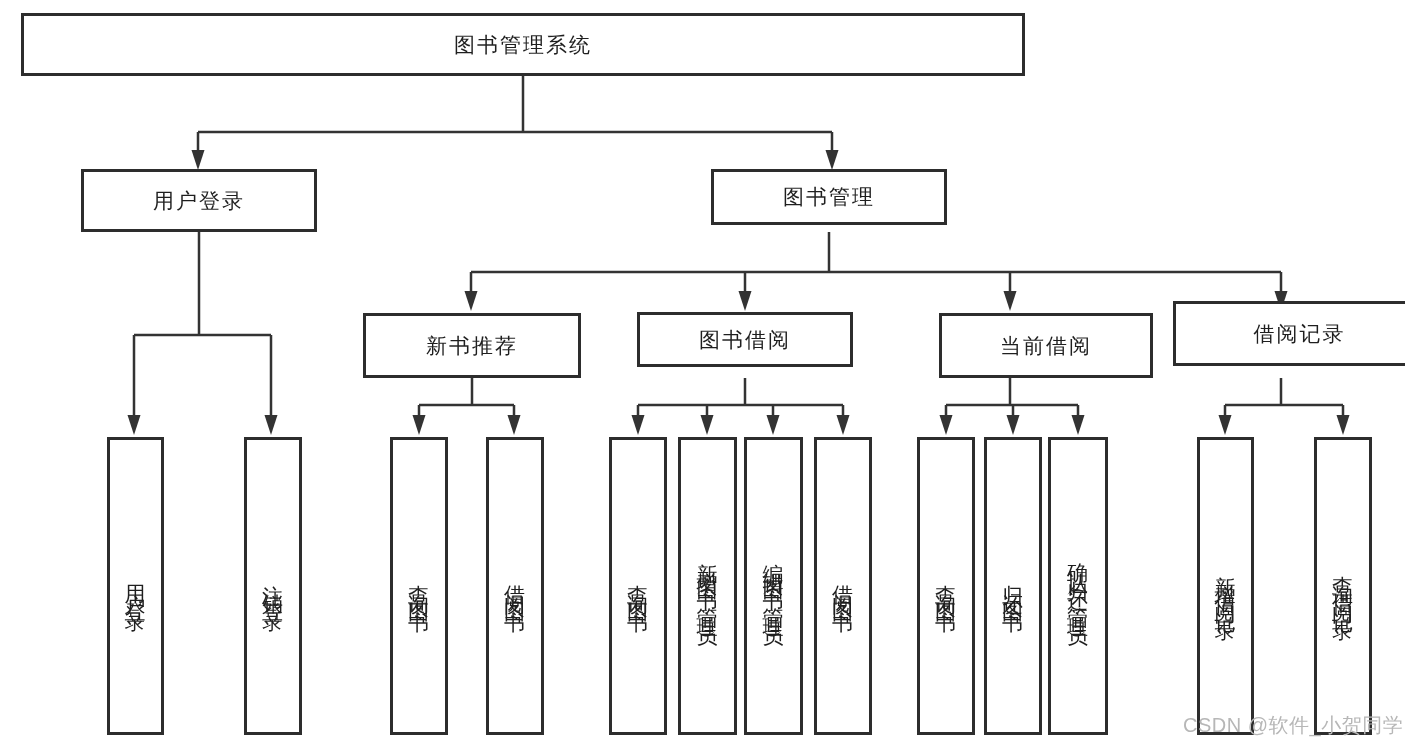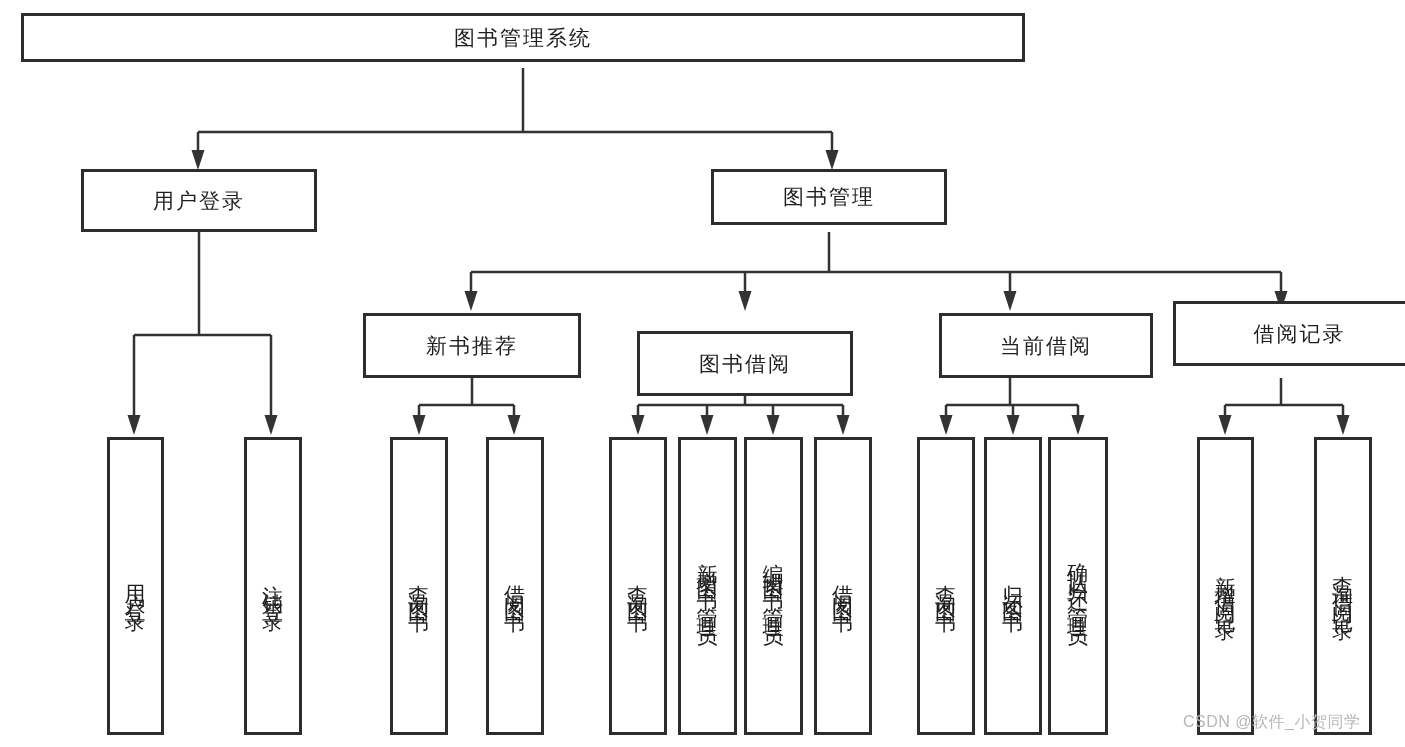--- a/index.html
+++ b/index.html
@@ -58,21 +58,21 @@
     font-size: 21px;
     letter-spacing: 9px;
     color: var(--text);
     line-height: 1;
   }
   .watermark {
     position: absolute;
     left: 1183px;
     top: 712px;
     width: 220px;
-    font-size: 16px;
+    font-size: 20px;
     letter-spacing: 0.5px;
     color: var(--watermark);
     z-index: 5;
     white-space: nowrap;
   }
 </style>
 </head>
 <body>
 
 <div class="canvas">
@@ -120,35 +120,35 @@
       <polygon class="ahead" points="1071.5,415 1084.5,415 1078,435"></polygon>
     </g>
 
     <g>
       <path class="cline" d="M1281,378 V405 M1225,405 H1343 M1225,405 V418 M1343,405 V418"></path>
       <polygon class="ahead" points="1218.5,415 1231.5,415 1225,435"></polygon>
       <polygon class="ahead" points="1336.5,415 1349.5,415 1343,435"></polygon>
     </g>
   </svg>
 
-  <div class="box h" style="left:21px; top:13px; width:1004px; height:49px;">
+  <div class="box h" style="left:21px; top:13px; width:1004px; height:63px;">
     <span>图书管理系统</span>
   </div>
 
   <div class="box h" style="left:81px; top:169px; width:236px; height:63px;">
     <span>用户登录</span>
   </div>
   <div class="box h" style="left:711px; top:169px; width:236px; height:56px;">
     <span>图书管理</span>
   </div>
 
   <div class="box h" style="left:363px; top:313px; width:218px; height:65px;">
     <span>新书推荐</span>
   </div>
-  <div class="box h" style="left:637px; top:331px; width:216px; height:65px;font-family:Liberation Mono, monospace;">
+  <div class="box h" style="left:637px; top:312px; width:216px; height:55px;font-family:Liberation Mono, monospace;">
     <span>图书借阅</span>
   </div>
   <div class="box h" style="left:903px; top:313px; width:214px; height:65px;margin-left:36px;">
     <span>当前借阅</span>
   </div>
   <div class="box h" style="left:1173px; top:301px; width:253px; height:65px;">
     <span>借阅记录</span>
   </div>
 
   <div class="box v" style="left:107px; top:437px; width:57px; height:298px;">

